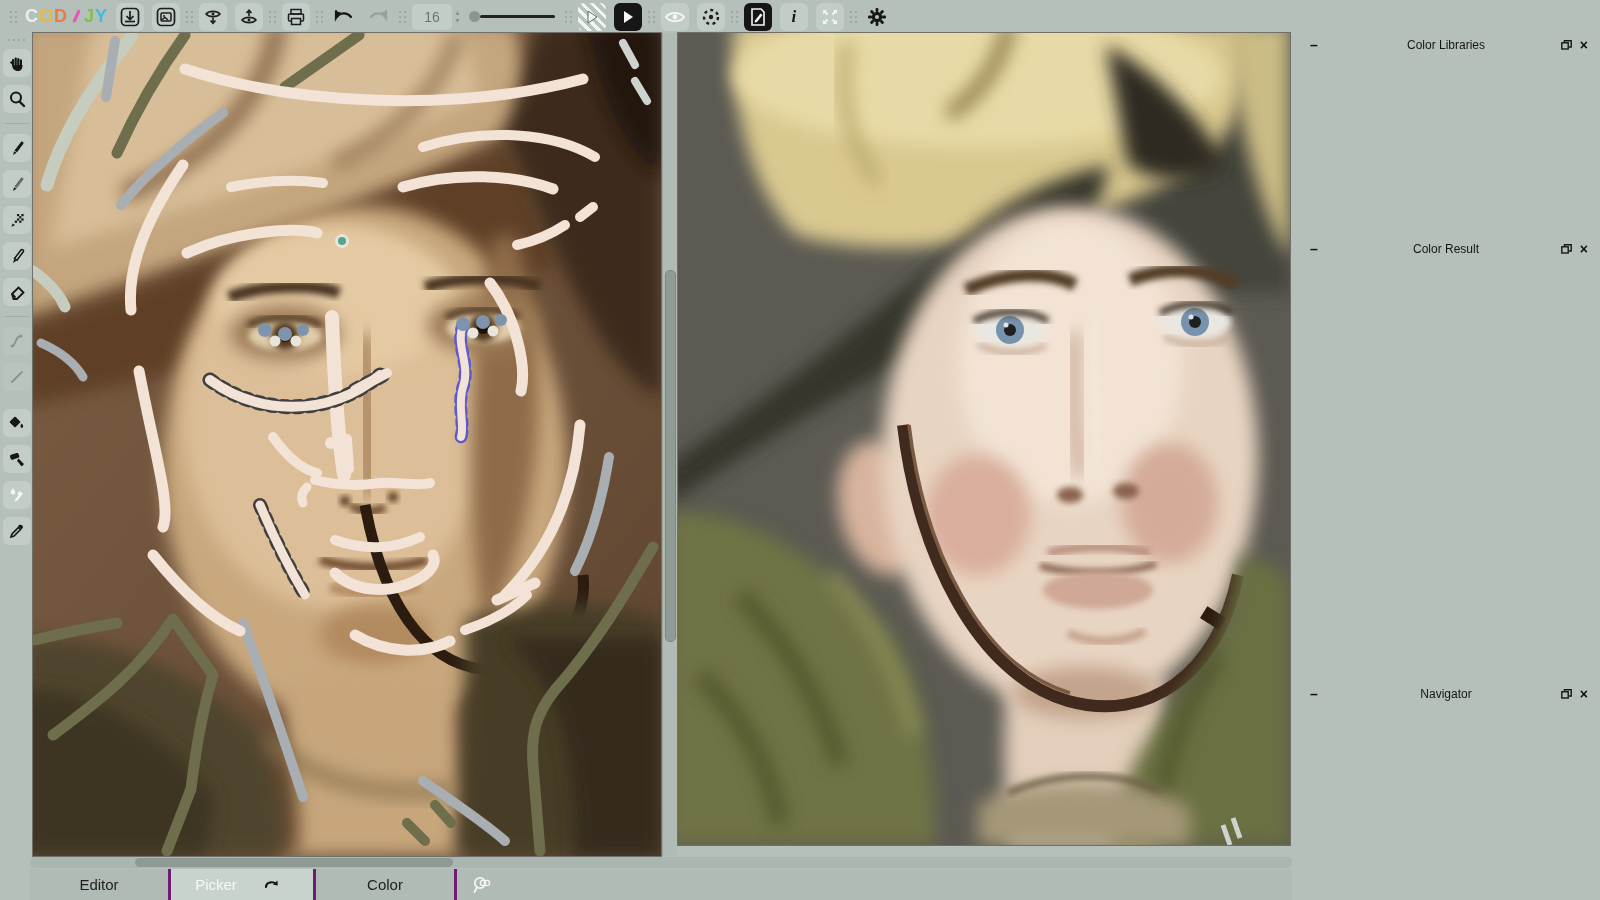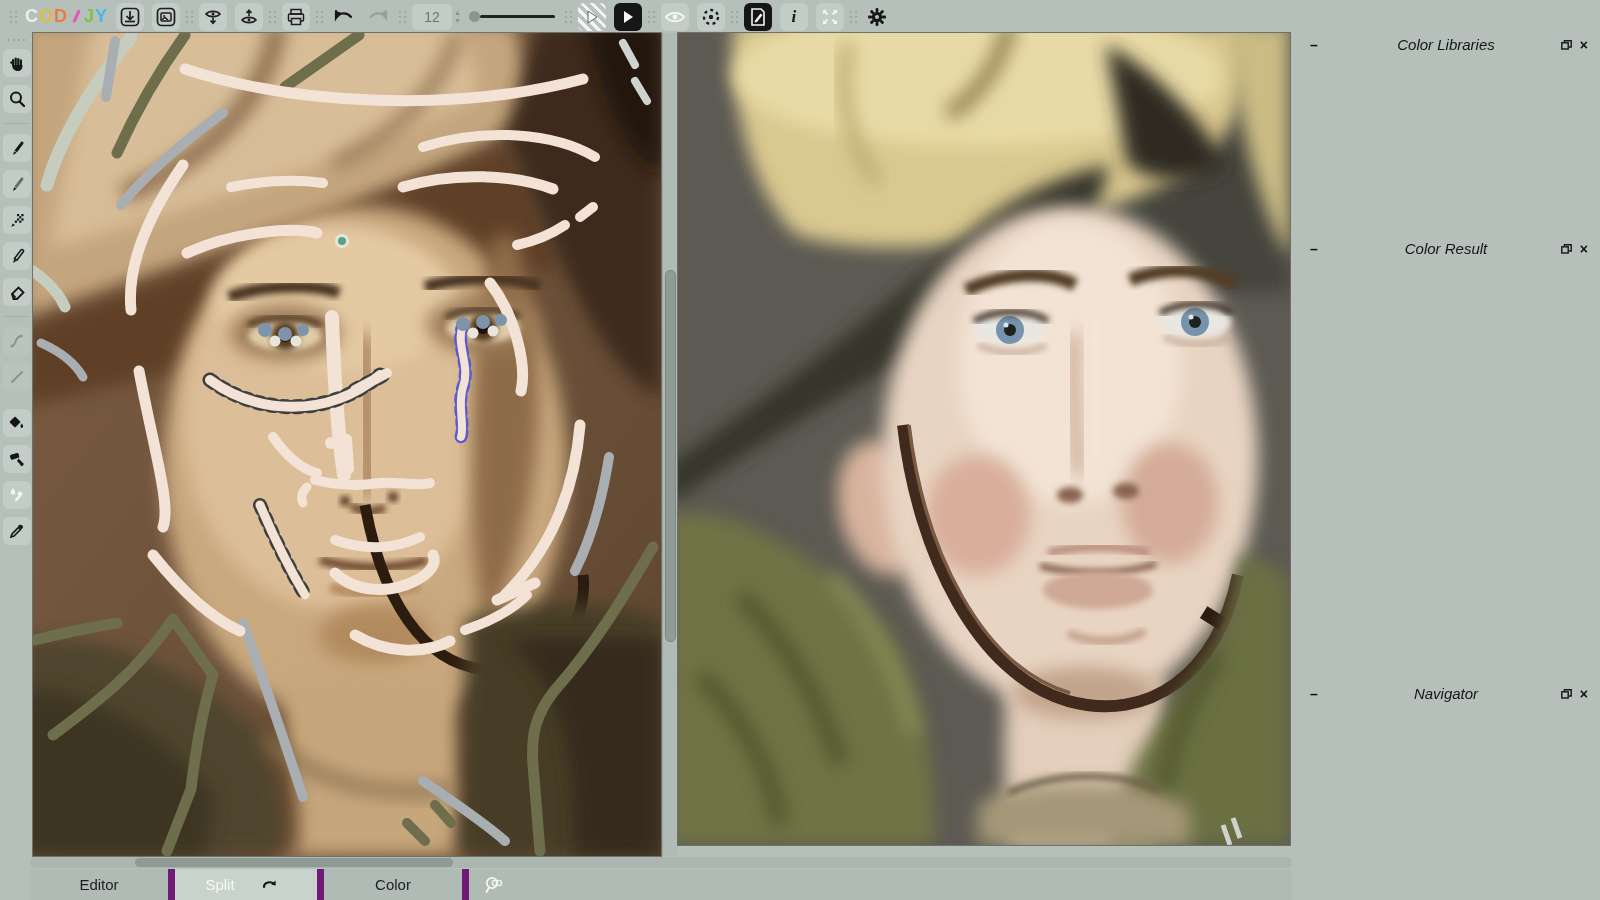--- a/index.html
+++ b/index.html
@@ -40,30 +40,30 @@
   .disabled{opacity:.38;}
   
   #canvasL{left:33px;top:33px;width:628px;height:823px;outline:1px solid #70706a;background:#6d5038;overflow:hidden;}
   #vscroll{left:662px;top:33px;width:14px;height:823px;background:#b0bbb6;border-left:1px solid #9aa59f;}
   #vscroll .thumb{position:absolute;left:2px;top:237px;width:9px;height:370px;background:#909b96;border-radius:5px;border:1px solid #7d8883;}
   #canvasR{left:678px;top:33px;width:612px;height:812px;outline:1px solid #70706a;background:#5c5a52;overflow:hidden;}
   #hscroll{left:30px;top:857px;width:1262px;height:11px;background:#abb6b1;border-radius:5px;}
   #hscroll .thumb{position:absolute;left:105px;top:1px;width:318px;height:9px;background:#8f9a95;border-radius:5px;}
   
   #tabbar{left:30px;top:869px;width:1262px;height:31px;background:#b0bbb6;display:flex;align-items:stretch;font-size:15px;color:#1e1e1e;}
-  #tabbar .tab{display:flex;align-items:center;justify-content:center;border-right:7px solid #701a75;}
+  #tabbar .tab{display:flex;align-items:center;justify-content:center;border-right:3px solid #701a75;}
   #tabbar .tab.t1{width:138px;}
   #tabbar .tab.t2{width:142px;background:#c9d3ce;color:#f6f8f6;}
   #tabbar .tab.t3{width:138px;}
   #tabbar .ticon{display:flex;align-items:center;justify-content:center;width:34px;}
   
   #rpanel{left:1300px;top:33px;width:300px;height:867px;font-size:11px;color:#1b1b1b;}
   .phead{position:absolute;width:292px;height:15px;display:flex;align-items:center;}
   .phead .minus{font-weight:bold;font-size:14px;margin-left:10px;color:#111;}
-  .phead .ptitle{position:absolute;left:0;right:0;text-align:center;font-size:15px;color:#161616;font-style:italic;}
+  .phead .ptitle{position:absolute;left:0;right:0;text-align:center;font-size:12px;color:#161616;}
   .phead .wicons{position:absolute;right:4px;display:flex;gap:8px;align-items:center;}
   .phead .x{font-size:14px;font-weight:bold;color:#111;}
 </style>
 </head>
 <body>
 
 <div id="toolbar" class="abs">
   <div class="dots">
       <div class="pair">
         <i></i>
@@ -188,21 +188,21 @@
       <div class="pair">
         <i></i>
         <i></i>
       </div>
       <div class="pair">
         <i></i>
         <i></i>
       </div>
     </div>
   <div class="spinbox">
-      <span>12</span>
+      <span>16</span>
     </div>
   <div class="spinarrows">
       <b>▲</b>
       <b>▼</b>
     </div>
   <div class="tslider">
       <span class="knob"></span>
       <span class="line"></span>
     </div>
   <div class="dots">
@@ -648,21 +648,21 @@
 
 <div id="hscroll" class="abs">
     <div class="thumb"></div>
   </div>
 
 <div id="tabbar" class="abs">
   <div class="tab t1">
       <span>Editor</span>
     </div>
   <div class="tab t2">
-    <span>Split</span>
+    <span>Picker</span>
     <span class="ticon" style="margin-left:18px;">
       <svg width="18" height="16" viewBox="0 0 18 16">
           <path d="M3 10 C3 5 10 4 13 7" fill="none" stroke="#161616" stroke-width="2.2" stroke-linecap="round"></path>
           <path d="M14.5 3.5 L14.8 8.4 L10 7.4 Z" fill="#161616"></path>
         </svg>
     </span>
   </div>
   <div class="tab t3">
       <span>Color</span>
     </div>

